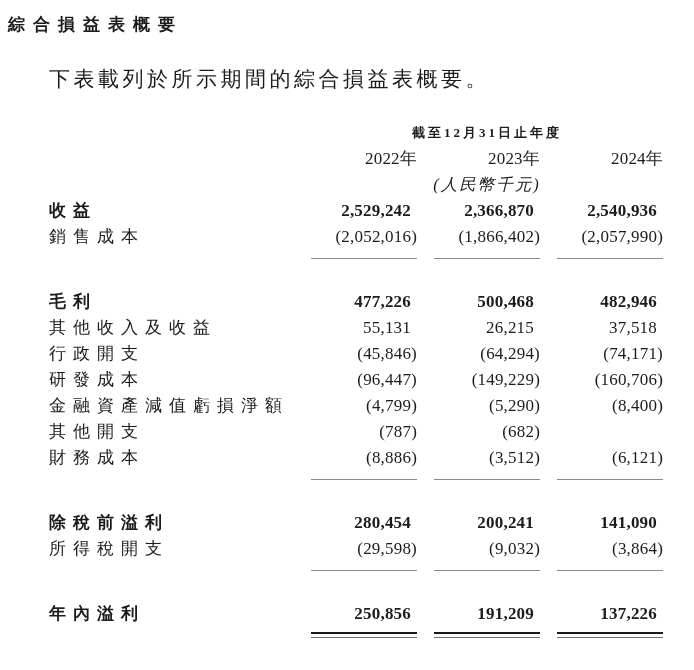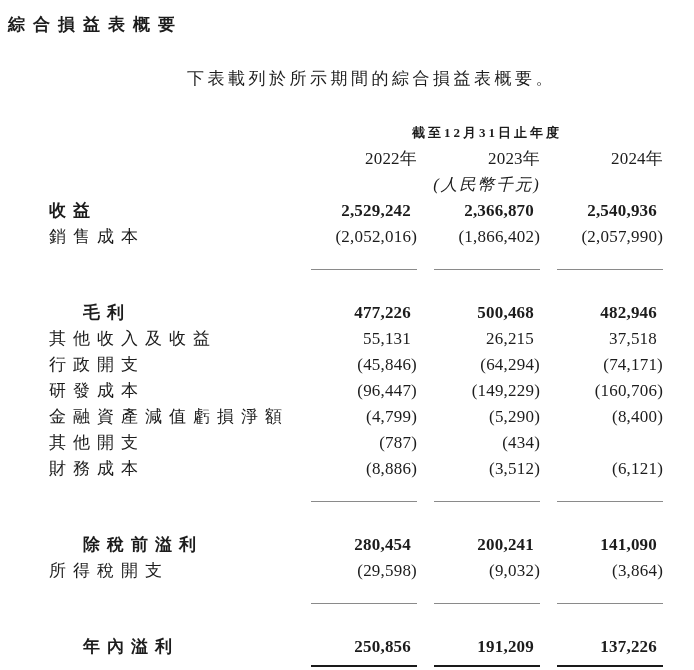--- a/index.html
+++ b/index.html
@@ -17,25 +17,24 @@
     margin: 14px 0 0 8px;
     font-family: "Liberation Sans", "DejaVu Sans", sans-serif;
     font-size: 17px;
     font-weight: 700;
     letter-spacing: 8px;
     line-height: 22px;
     white-space: nowrap;
   }
   .intro {
     margin: 32px 0 0 49px;
-    font-size: 17px;
+    font-size: 21px;
     letter-spacing: 3.5px;
     line-height: 22px;
     white-space: nowrap;
-    text-align: center;
   }
   .fin-table {
     margin: 30px 0 0 49px;
     width: 614px;
   }
   .t-row {
     display: grid;
     grid-template-columns: 1fr 106px 106px 106px;
     column-gap: 17px;
     line-height: 26px;
@@ -46,23 +45,23 @@
   .cell.num { text-align: right; letter-spacing: 0.2px; }
   .cell.num.plain { padding-right: 6px; }
   .span3 { grid-column: 2 / 5; text-align: center; white-space: nowrap; }
   .period { font-weight: 700; letter-spacing: 3px; font-size: 13px; }
   .year { font-weight: 400; letter-spacing: 1px; }
   .unit { font-style: italic; letter-spacing: 2px; font-size: 16.5px; }
   .t-row.bold .cell { font-weight: 700; }
   #table-body > .t-row:first-child { }
   .t-row.rule-single .cell.num {
     border-bottom: 1px solid var(--rule-single, #8a8a8a);
-    padding-bottom: 19px;
+    padding-bottom: 8px;
   }
-  .t-row.rule-single + .t-row { margin-top: 30px; margin-left: 34px; }
+  .t-row.rule-single + .t-row { margin-top: 30px; }
   .t-row.rule-double .cell.num {
     position: relative;
     border-bottom: 2.5px solid var(--rule-double-top, #1a1a1a);
     padding-bottom: 5px;
   }
   .t-row.rule-double .cell.num::after {
     content: "";
     position: absolute;
     left: 0; right: 0;
     bottom: -6px;
@@ -137,21 +136,21 @@
         </div>
         <div class="t-row">
           <div class="cell label">金融資產減值虧損淨額</div>
           <div class="cell num paren">(4,799)</div>
           <div class="cell num paren">(5,290)</div>
           <div class="cell num paren">(8,400)</div>
         </div>
         <div class="t-row">
           <div class="cell label">其他開支</div>
           <div class="cell num paren">(787)</div>
-          <div class="cell num paren">(434)</div>
+          <div class="cell num paren">(682)</div>
         </div>
         <div class="t-row rule-single">
           <div class="cell label">財務成本</div>
           <div class="cell num paren">(8,886)</div>
           <div class="cell num paren">(3,512)</div>
           <div class="cell num paren">(6,121)</div>
         </div>
         <div class="t-row bold">
           <div class="cell label">除稅前溢利</div>
           <div class="cell num plain">280,454</div>

